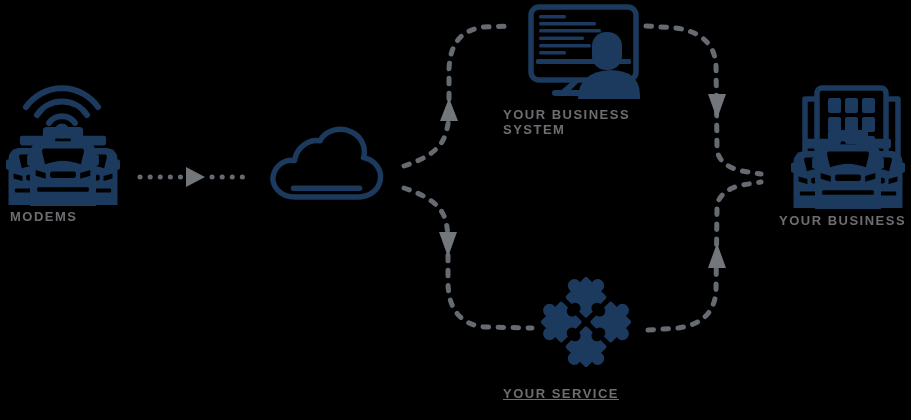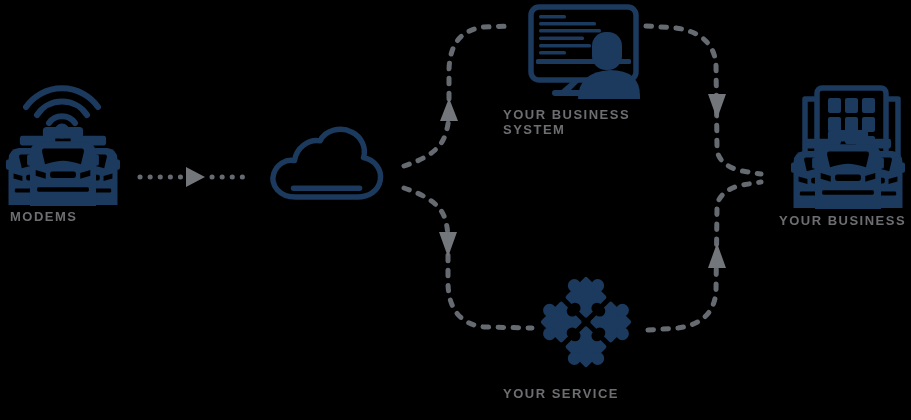--- a/index.html
+++ b/index.html
@@ -114,21 +114,21 @@
         <circle cx="-17.5" cy="-2" r="5.5" fill="#000"></circle>
       </g>
     </defs>
     <g transform="translate(48,56) rotate(45)">
       <use href="#pz"></use>
       <use href="#pz" transform="rotate(90)"></use>
       <use href="#pz" transform="rotate(180)"></use>
       <use href="#pz" transform="rotate(270)"></use>
     </g>
   </svg>
-  <div class="label" style="left:503px;top:386px;width:160px;">
+  <div class="label" style="left:503px;top:386px;width:160px;text-decoration:underline;">
     <div>YOUR SERVICE</div>
   </div>
 
   <svg class="abs" style="left:796px;top:85px;" width="111" height="78" viewBox="0 0 111 78">
     <g fill="none" stroke="#1b3a5e" stroke-width="5.5" stroke-linejoin="round">
       <rect x="21" y="3" width="69" height="75" rx="5"></rect>
       <path d="M21,14 L9,14 L9,72"></path>
       <path d="M90,14 L102,14 L102,72"></path>
     </g>
     <g fill="#1b3a5e">

